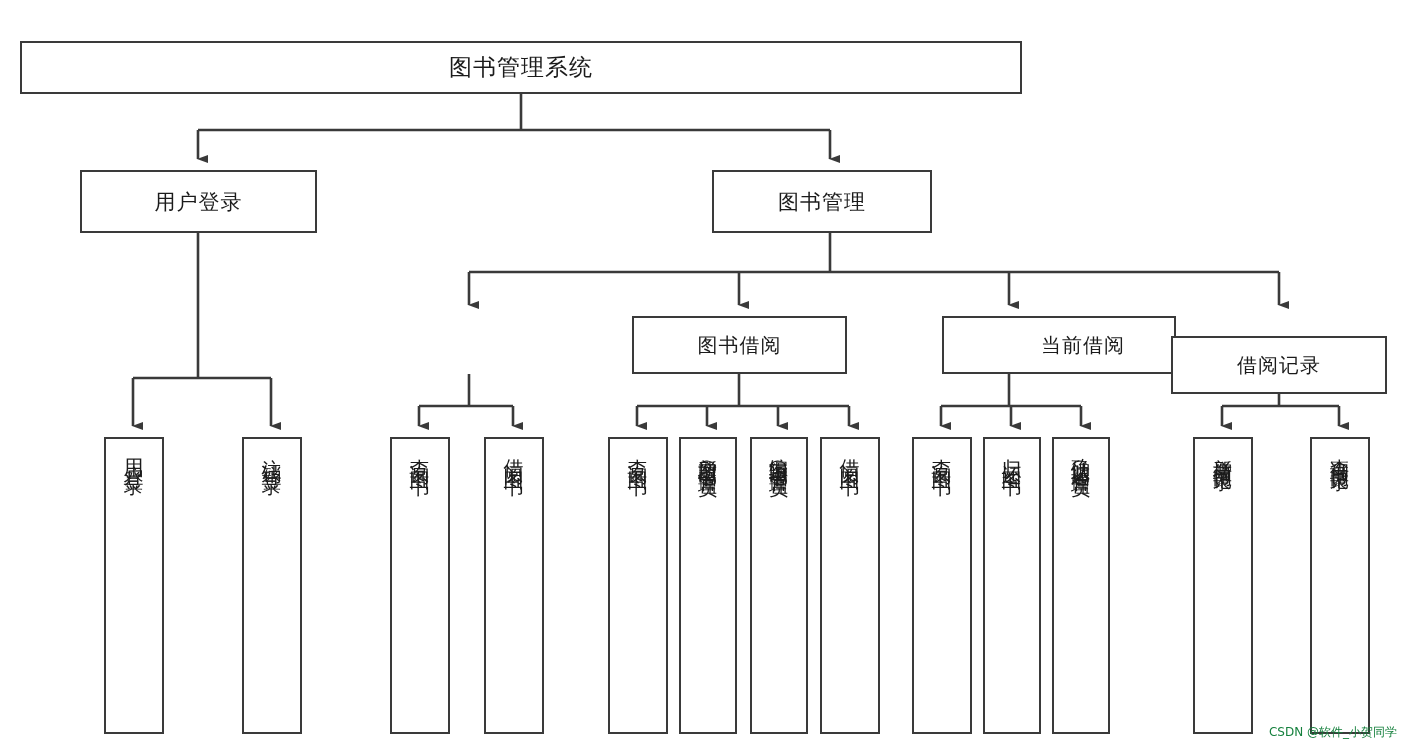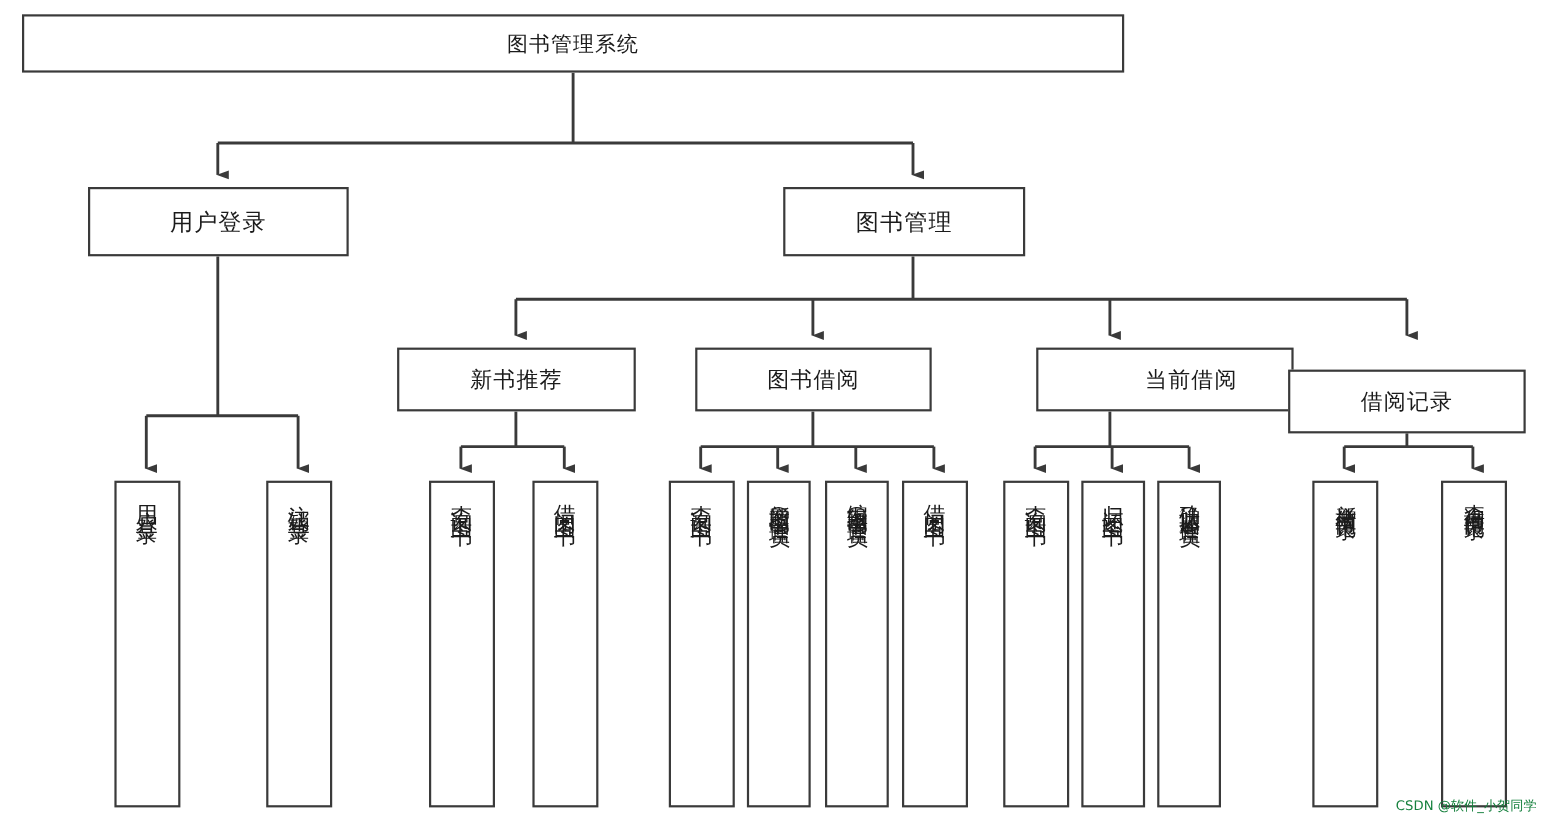--- a/index.html
+++ b/index.html
@@ -15,21 +15,21 @@
     position:absolute;
     box-sizing:border-box;
     background:#ffffff;
     border:2.5px solid #3a3a3a;
     display:flex;
     align-items:center;
     justify-content:center;
     color:#1b1b1b;
     z-index:2;
   }
-  .node-root{font-size:19px;letter-spacing:1px;}
+  .node-root{font-size:23px;letter-spacing:1px;margin-top:28px;}
   .node-l2{font-size:21px;letter-spacing:1px;}
   .node-l3{font-size:20px;letter-spacing:1px;}
 
   .node-leaf{
     align-items:flex-start;
     justify-content:center;
     padding-top:4px;
     font-size:20px;
   }
   .vtext{
@@ -111,23 +111,20 @@
     <span>图书管理系统</span>
   </div>
 
   <div class="node node-l2" style="left:80px;top:170px;width:237px;height:63px;">
     <span>用户登录</span>
   </div>
   <div class="node node-l2" style="left:712px;top:170px;width:220px;height:63px;text-align:right;">
     <span>图书管理</span>
   </div>
 
-  <div class="node node-l3" style="left:361px;top:316px;width:217px;height:58px;">
-    <span>新书推荐</span>
-  </div>
   <div class="node node-l3" style="left:632px;top:316px;width:215px;height:58px;justify-content:center;">
     <span>图书借阅</span>
   </div>
   <div class="node node-l3" style="left:942px;top:316px;width:234px;height:58px;padding-left:48px;">
     <span>当前借阅</span>
   </div>
   <div class="node node-l3" style="left:1171px;top:316px;width:216px;height:58px;margin-top:20px;">
     <span>借阅记录</span>
   </div>
 

